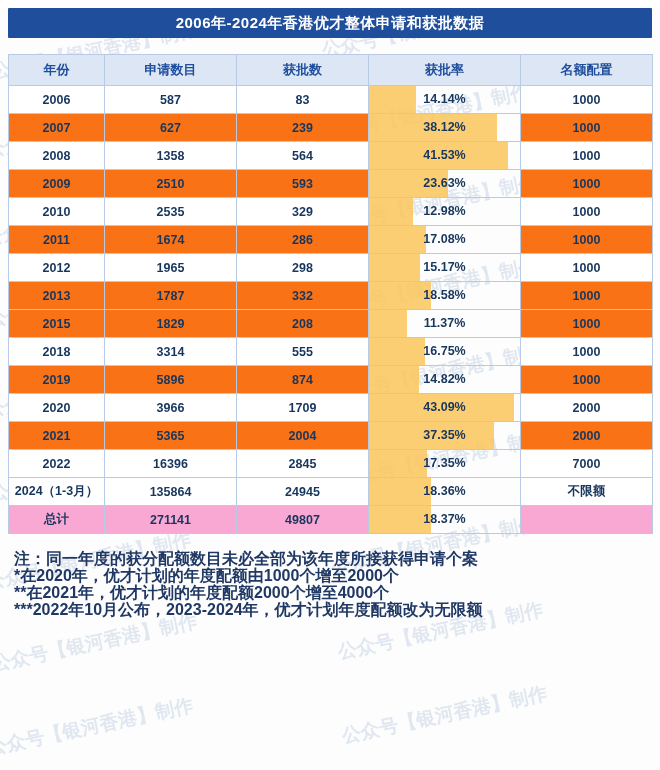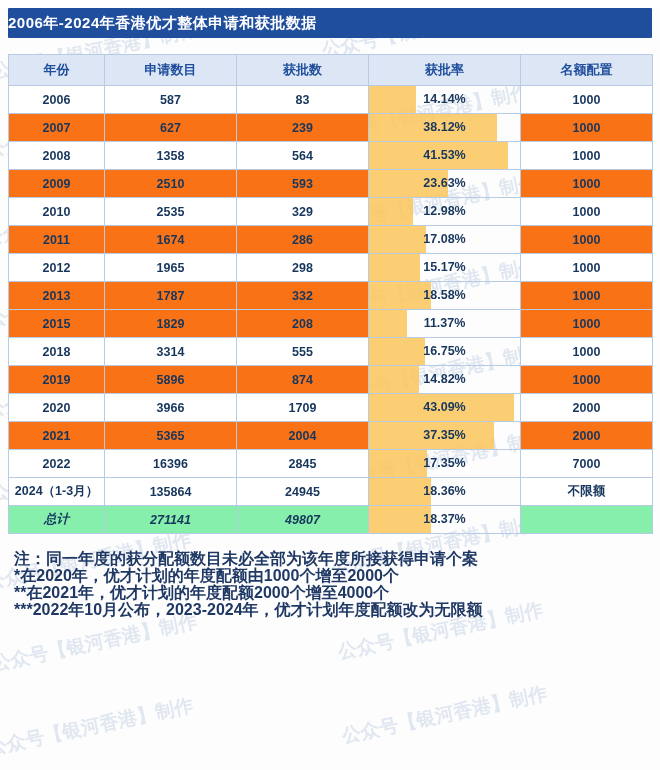--- a/index.html
+++ b/index.html
@@ -32,21 +32,21 @@
     white-space:nowrap;
     transform:rotate(-12deg);
     font-family:"DejaVu Sans",sans-serif;
   }
   
   .title-bar{
     position:relative;z-index:10;
     margin:8px 8px 6px 8px;
     height:30px;
     background:#1f4e9c;
-    display:flex;align-items:center;
+    display:flex;align-items:center;justify-content:center;
     border-radius:1px;
   }
   .title-bar .t{
     color:#ffffff;font-size:15px;font-weight:700;letter-spacing:.5px;
   }
   
   table.data{
     position:relative;z-index:10;
     border-collapse:collapse;
     width:644px;
@@ -80,21 +80,21 @@
     position:absolute;left:0;top:0;bottom:0;
     background:#fbc55a;
     opacity:.85;
   }
   td.rate-cell .rate-txt{
     position:relative;z-index:2;
     display:block;line-height:27px;
   }
   td.quota-special{color:#1f4e9c;}
   tr.total td{font-weight:700;}
-  tr.total td.label{background:#86efac;font-style:italic;}
+  tr.total td.label{background:#f9a8d4;}
   .col-year{width:96px;}
   .col-apply{width:132px;}
   .col-approved{width:132px;}
   .col-rate{width:152px;}
   .col-quota{width:132px;}
   
   .notes{
     position:relative;z-index:10;
     margin:8px 10px 0 14px;
     font-size:16px;

